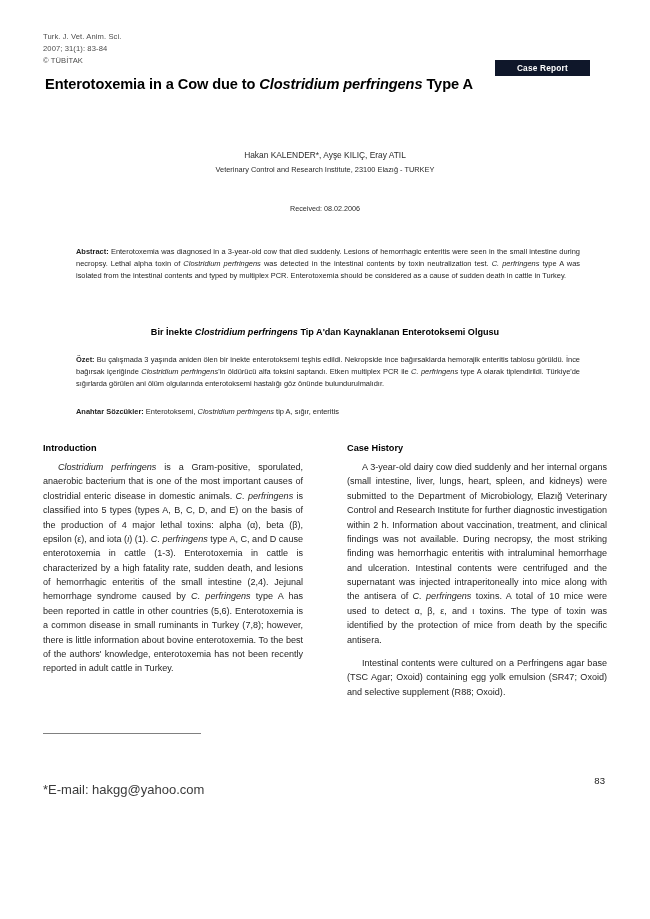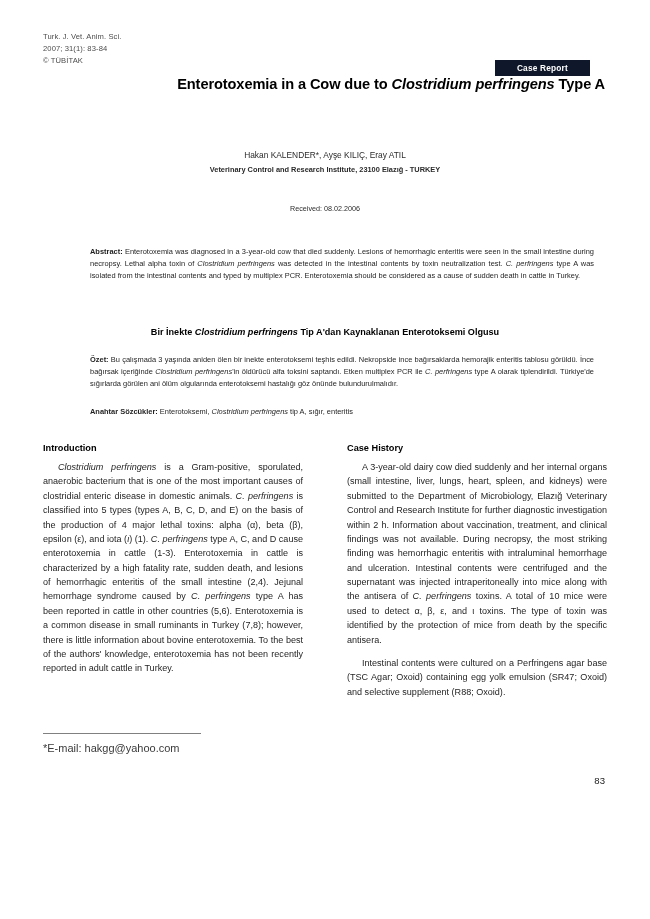--- a/index.html
+++ b/index.html
@@ -50,21 +50,21 @@
     padding: 3px 22px 3px 22px;
     letter-spacing: 0.2px;
   }
 
   
   .title {
     position: absolute;
     left: 45px;
     top: 76px;
     width: 560px;
-    text-align: right;
+    text-align: left;
     font-size: 14.6px;
     font-weight: bold;
     letter-spacing: -0.1px;
     color: #000000;
   }
   .title i { font-style: italic; }
 
   
   .authors {
     position: absolute;
@@ -76,36 +76,35 @@
     color: #2b2b2b;
   }
   .affil {
     position: absolute;
     left: 45px;
     top: 165px;
     width: 560px;
     text-align: center;
     font-size: 7.4px;
     color: #2b2b2b;
-    font-weight: bold;
   }
   .received {
     position: absolute;
     left: 45px;
     top: 204px;
     width: 560px;
     text-align: center;
     font-size: 7.2px;
     color: #2b2b2b;
   }
 
   
   .abs-block {
     position: absolute;
-    left: 90px;
+    left: 76px;
     width: 504px;
     font-size: 7.45px;
     line-height: 1.62;
     text-align: justify;
     color: #1f1f1f;
   }
   .abs-block b { font-weight: bold; }
   .abs-block i { font-style: italic; }
 
   #abstract { top: 246px; }
@@ -156,22 +155,22 @@
     position: absolute;
     left: 43px;
     top: 733px;
     width: 158px;
     height: 1px;
     background: #808080;
   }
   .footnote {
     position: absolute;
     left: 43px;
-    top: 742px;
-    font-size: 11px;
+    top: 782px;
+    font-size: 13px;
     color: #3a3a3a;
   }
 
   
   .folio {
     position: absolute;
     left: 0;
     top: 775px;
     width: 650px;
     padding-right: 45px;

